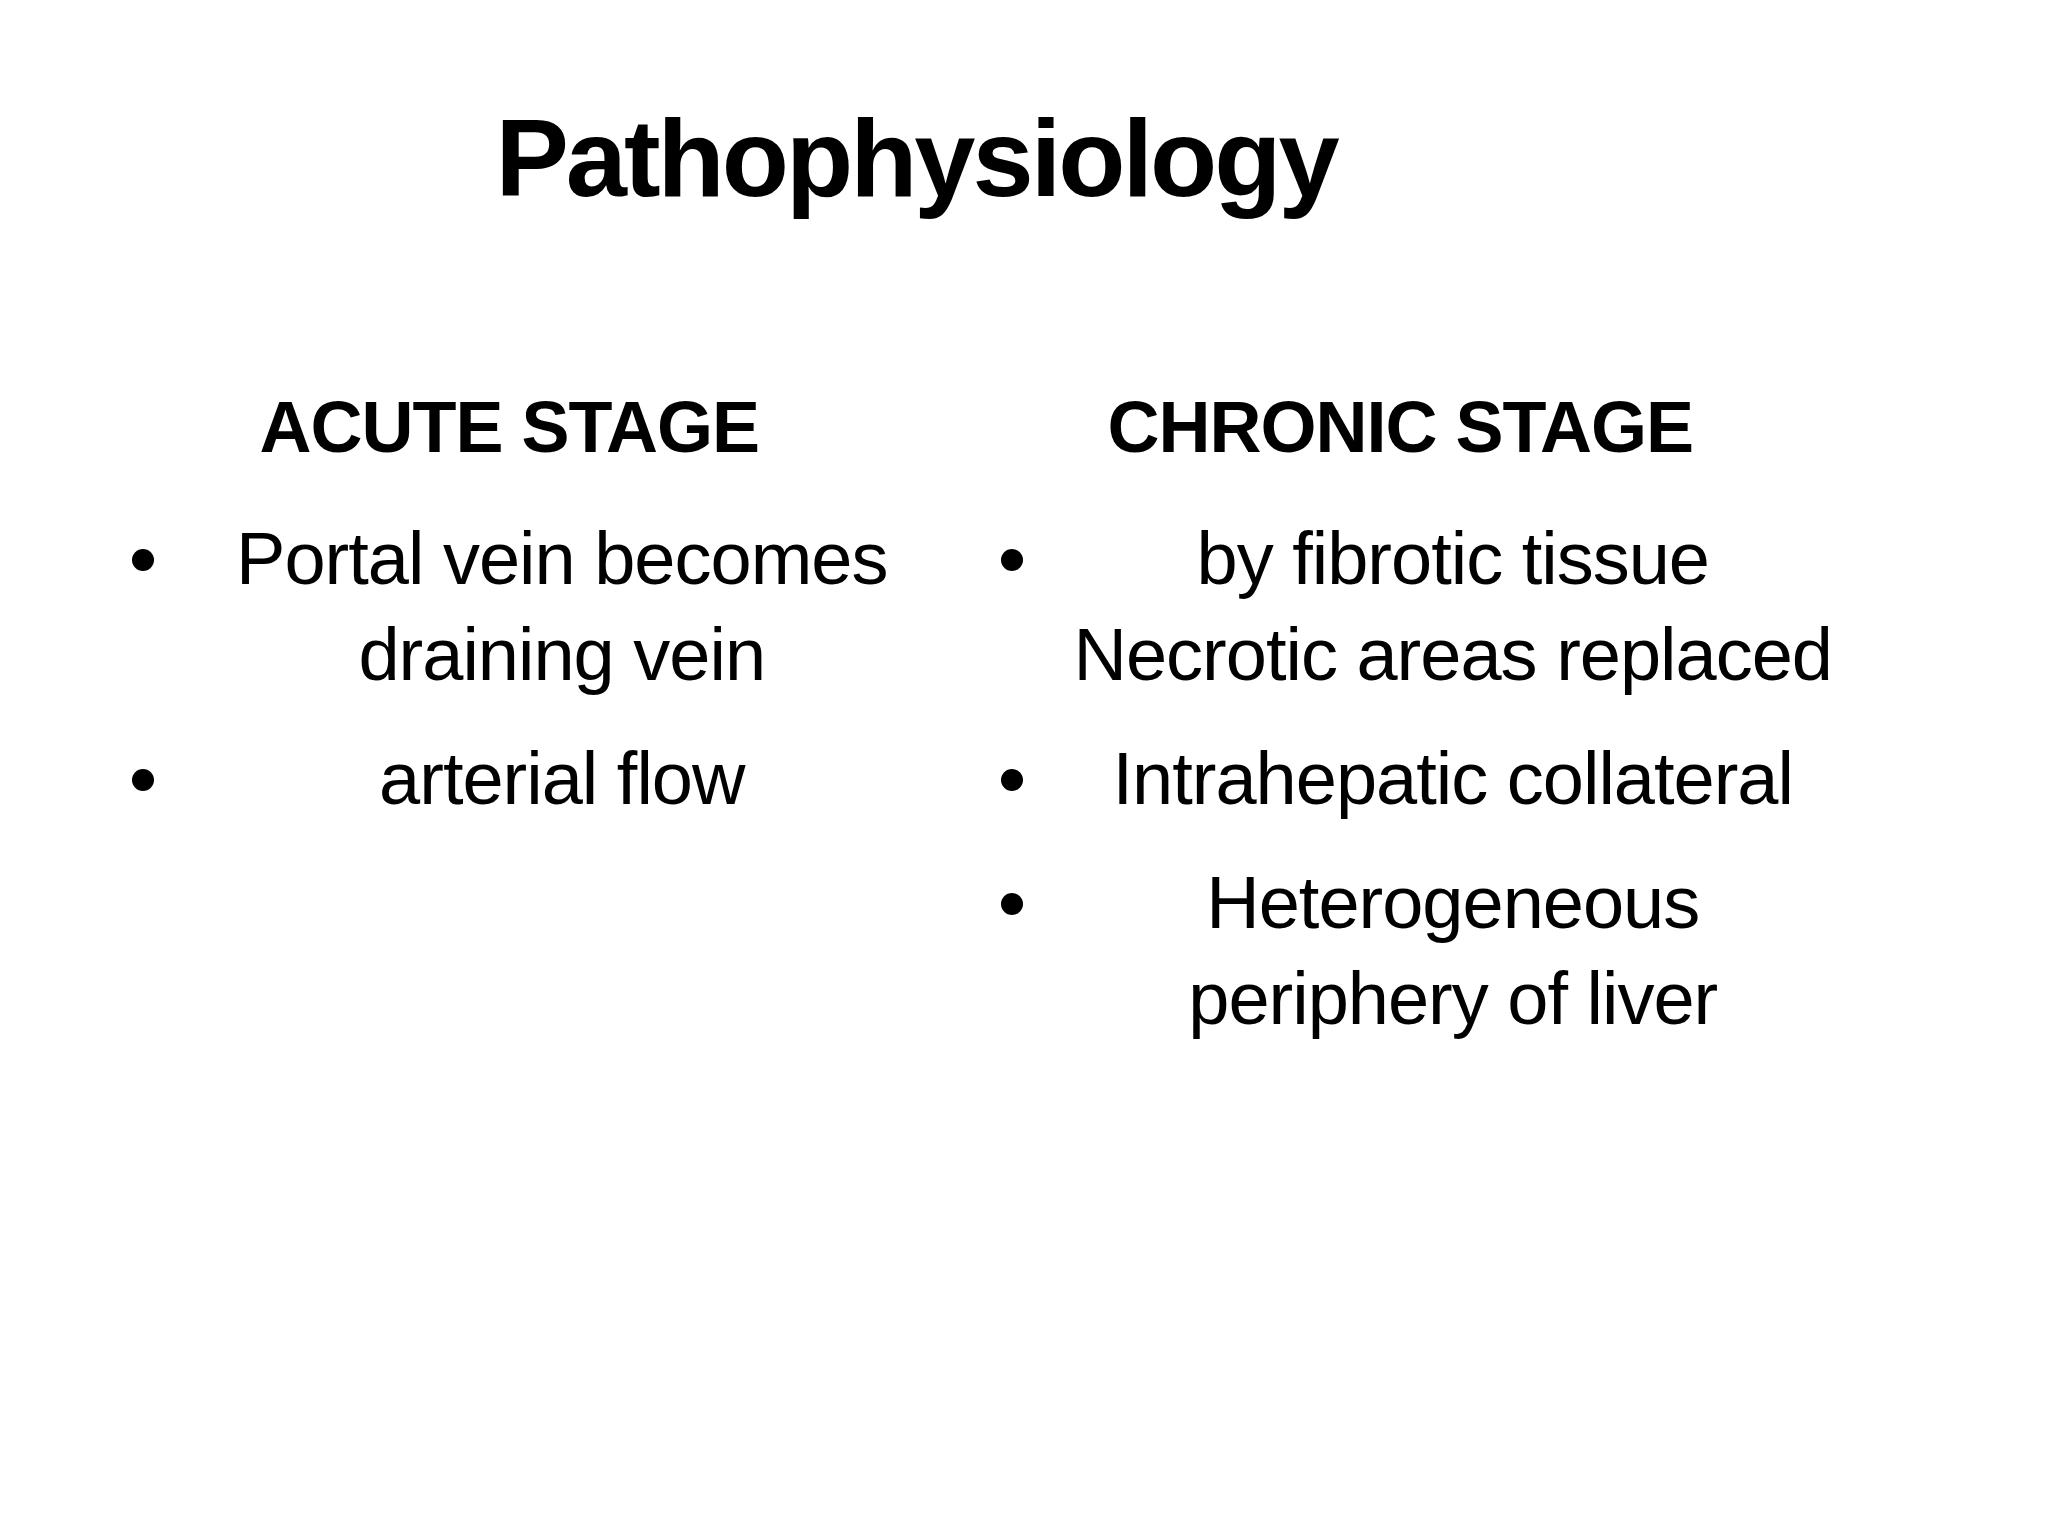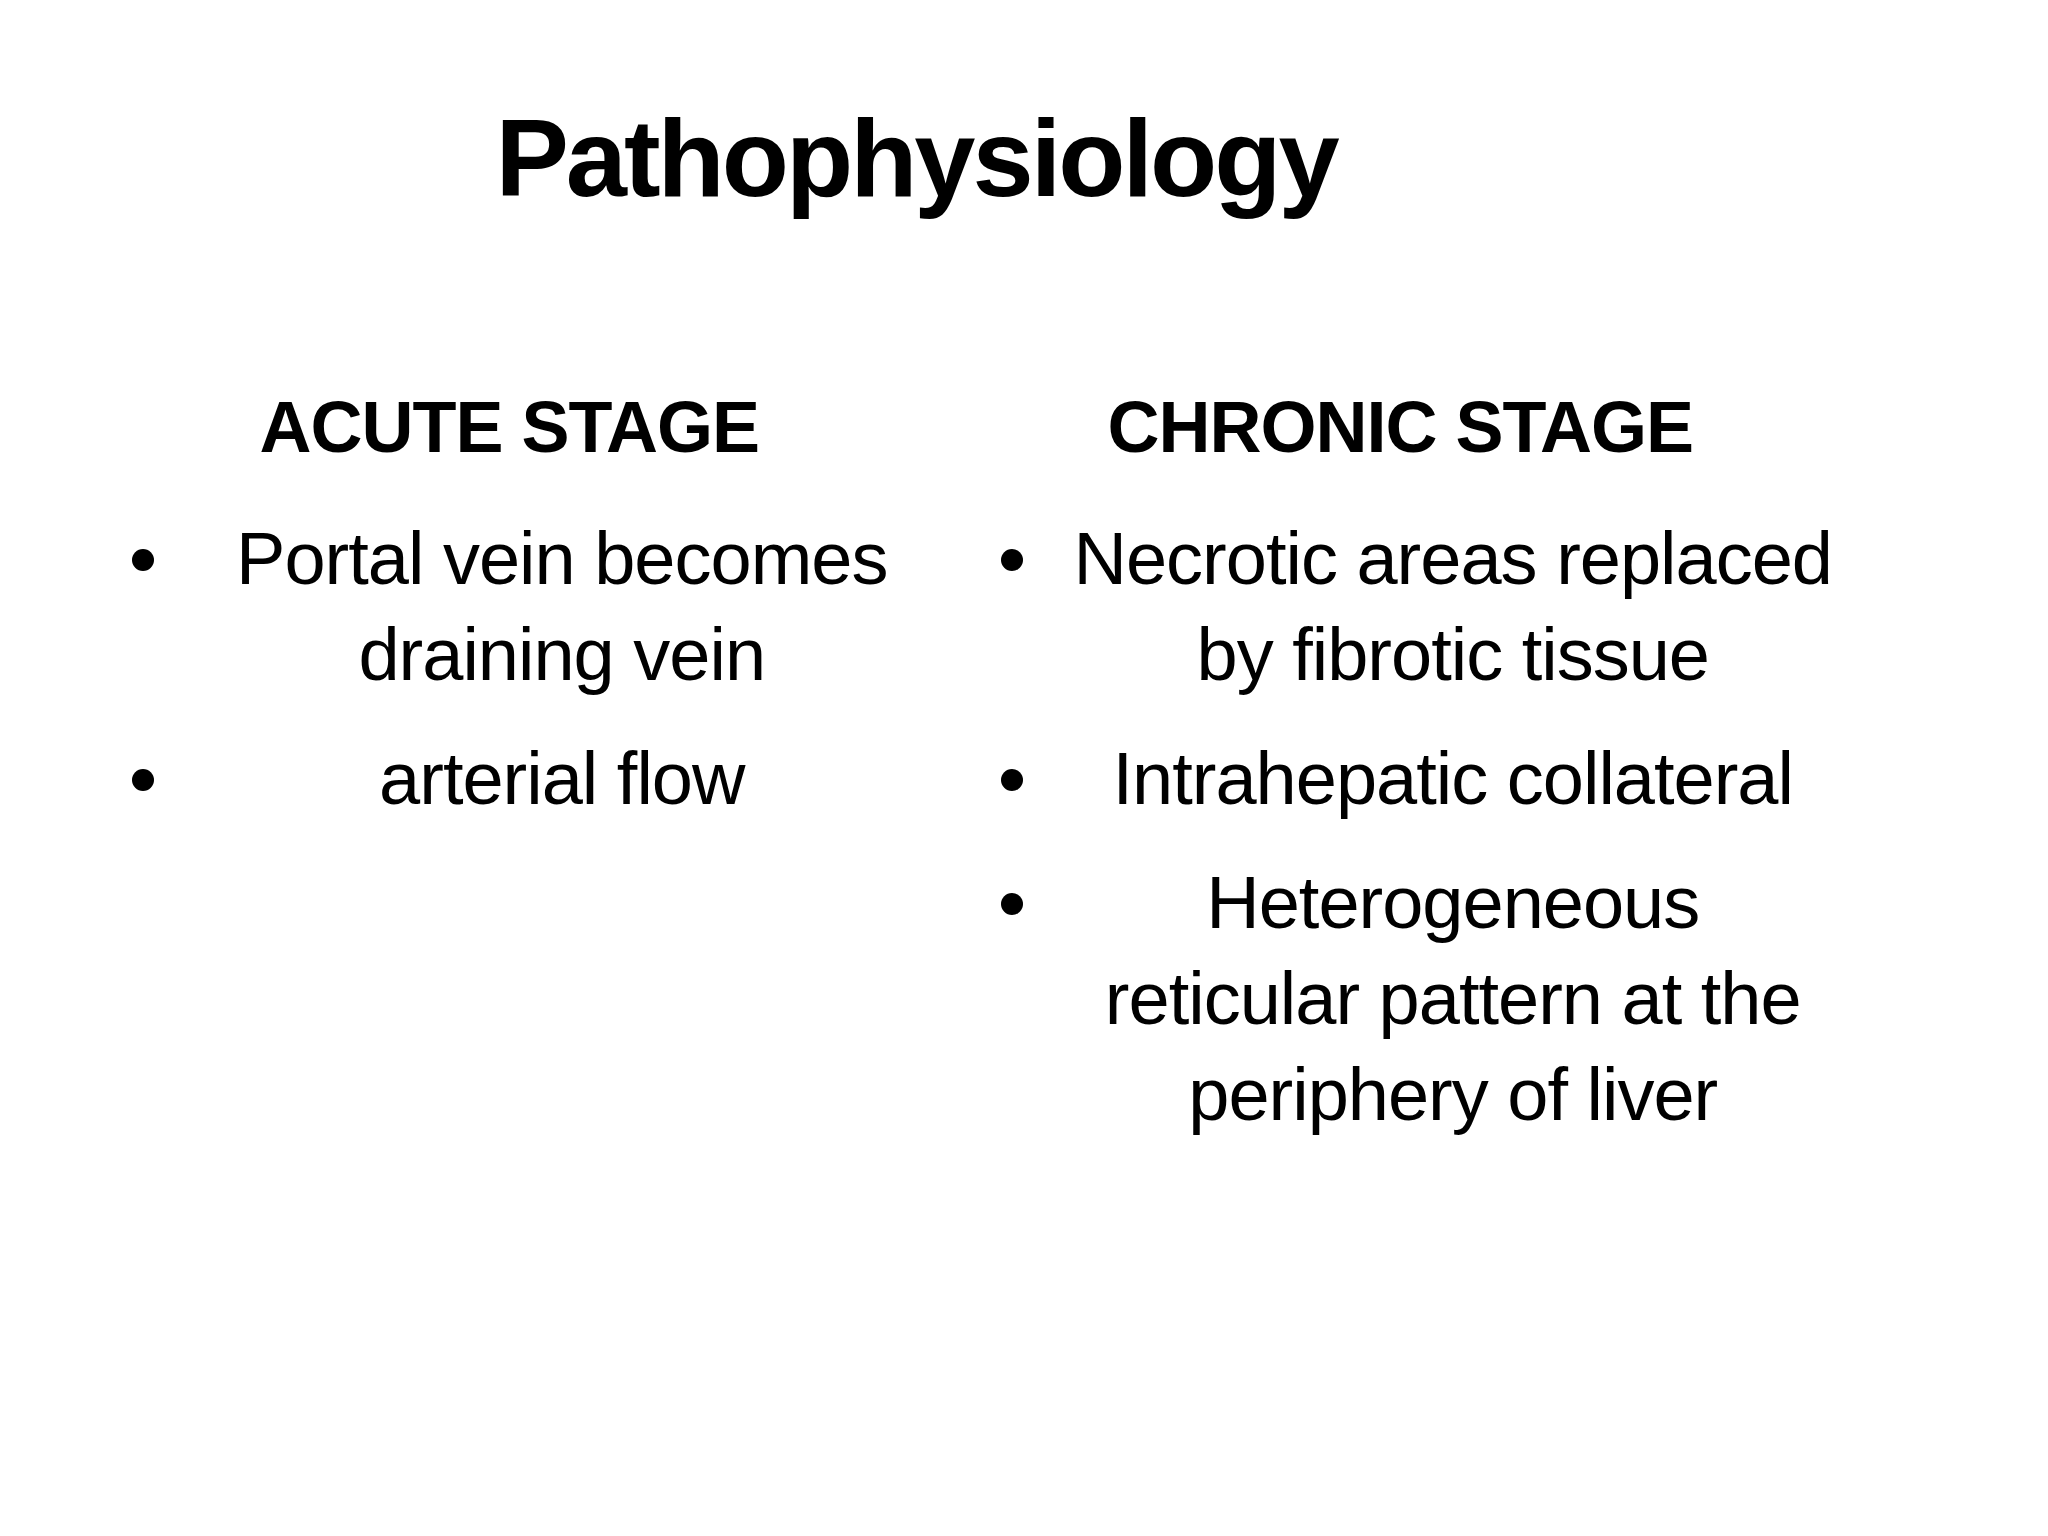--- a/index.html
+++ b/index.html
@@ -112,38 +112,37 @@
     </section>
 
     <section class="column right">
       <h2 class="column-header">CHRONIC STAGE</h2>
       <ul class="bullet-list">
           <li>
             <span class="bullet-marker">
               <span class="bullet-dot"></span>
             </span>
             <span class="bullet-text">
+              <span class="bullet-line">by fibrotic tissue</span>
               <span class="bullet-line">Necrotic areas replaced</span>
-              <span class="bullet-line">by fibrotic tissue</span>
             </span>
           </li>
           <li>
             <span class="bullet-marker">
               <span class="bullet-dot"></span>
             </span>
             <span class="bullet-text">
               <span class="bullet-line">Intrahepatic collateral</span>
             </span>
           </li>
           <li>
             <span class="bullet-marker">
               <span class="bullet-dot"></span>
             </span>
             <span class="bullet-text">
               <span class="bullet-line">Heterogeneous</span>
-              <span class="bullet-line">reticular pattern at the</span>
               <span class="bullet-line">periphery of liver</span>
             </span>
           </li>
         </ul>
     </section>
   </div>
 </div>
 
 </body></html>

